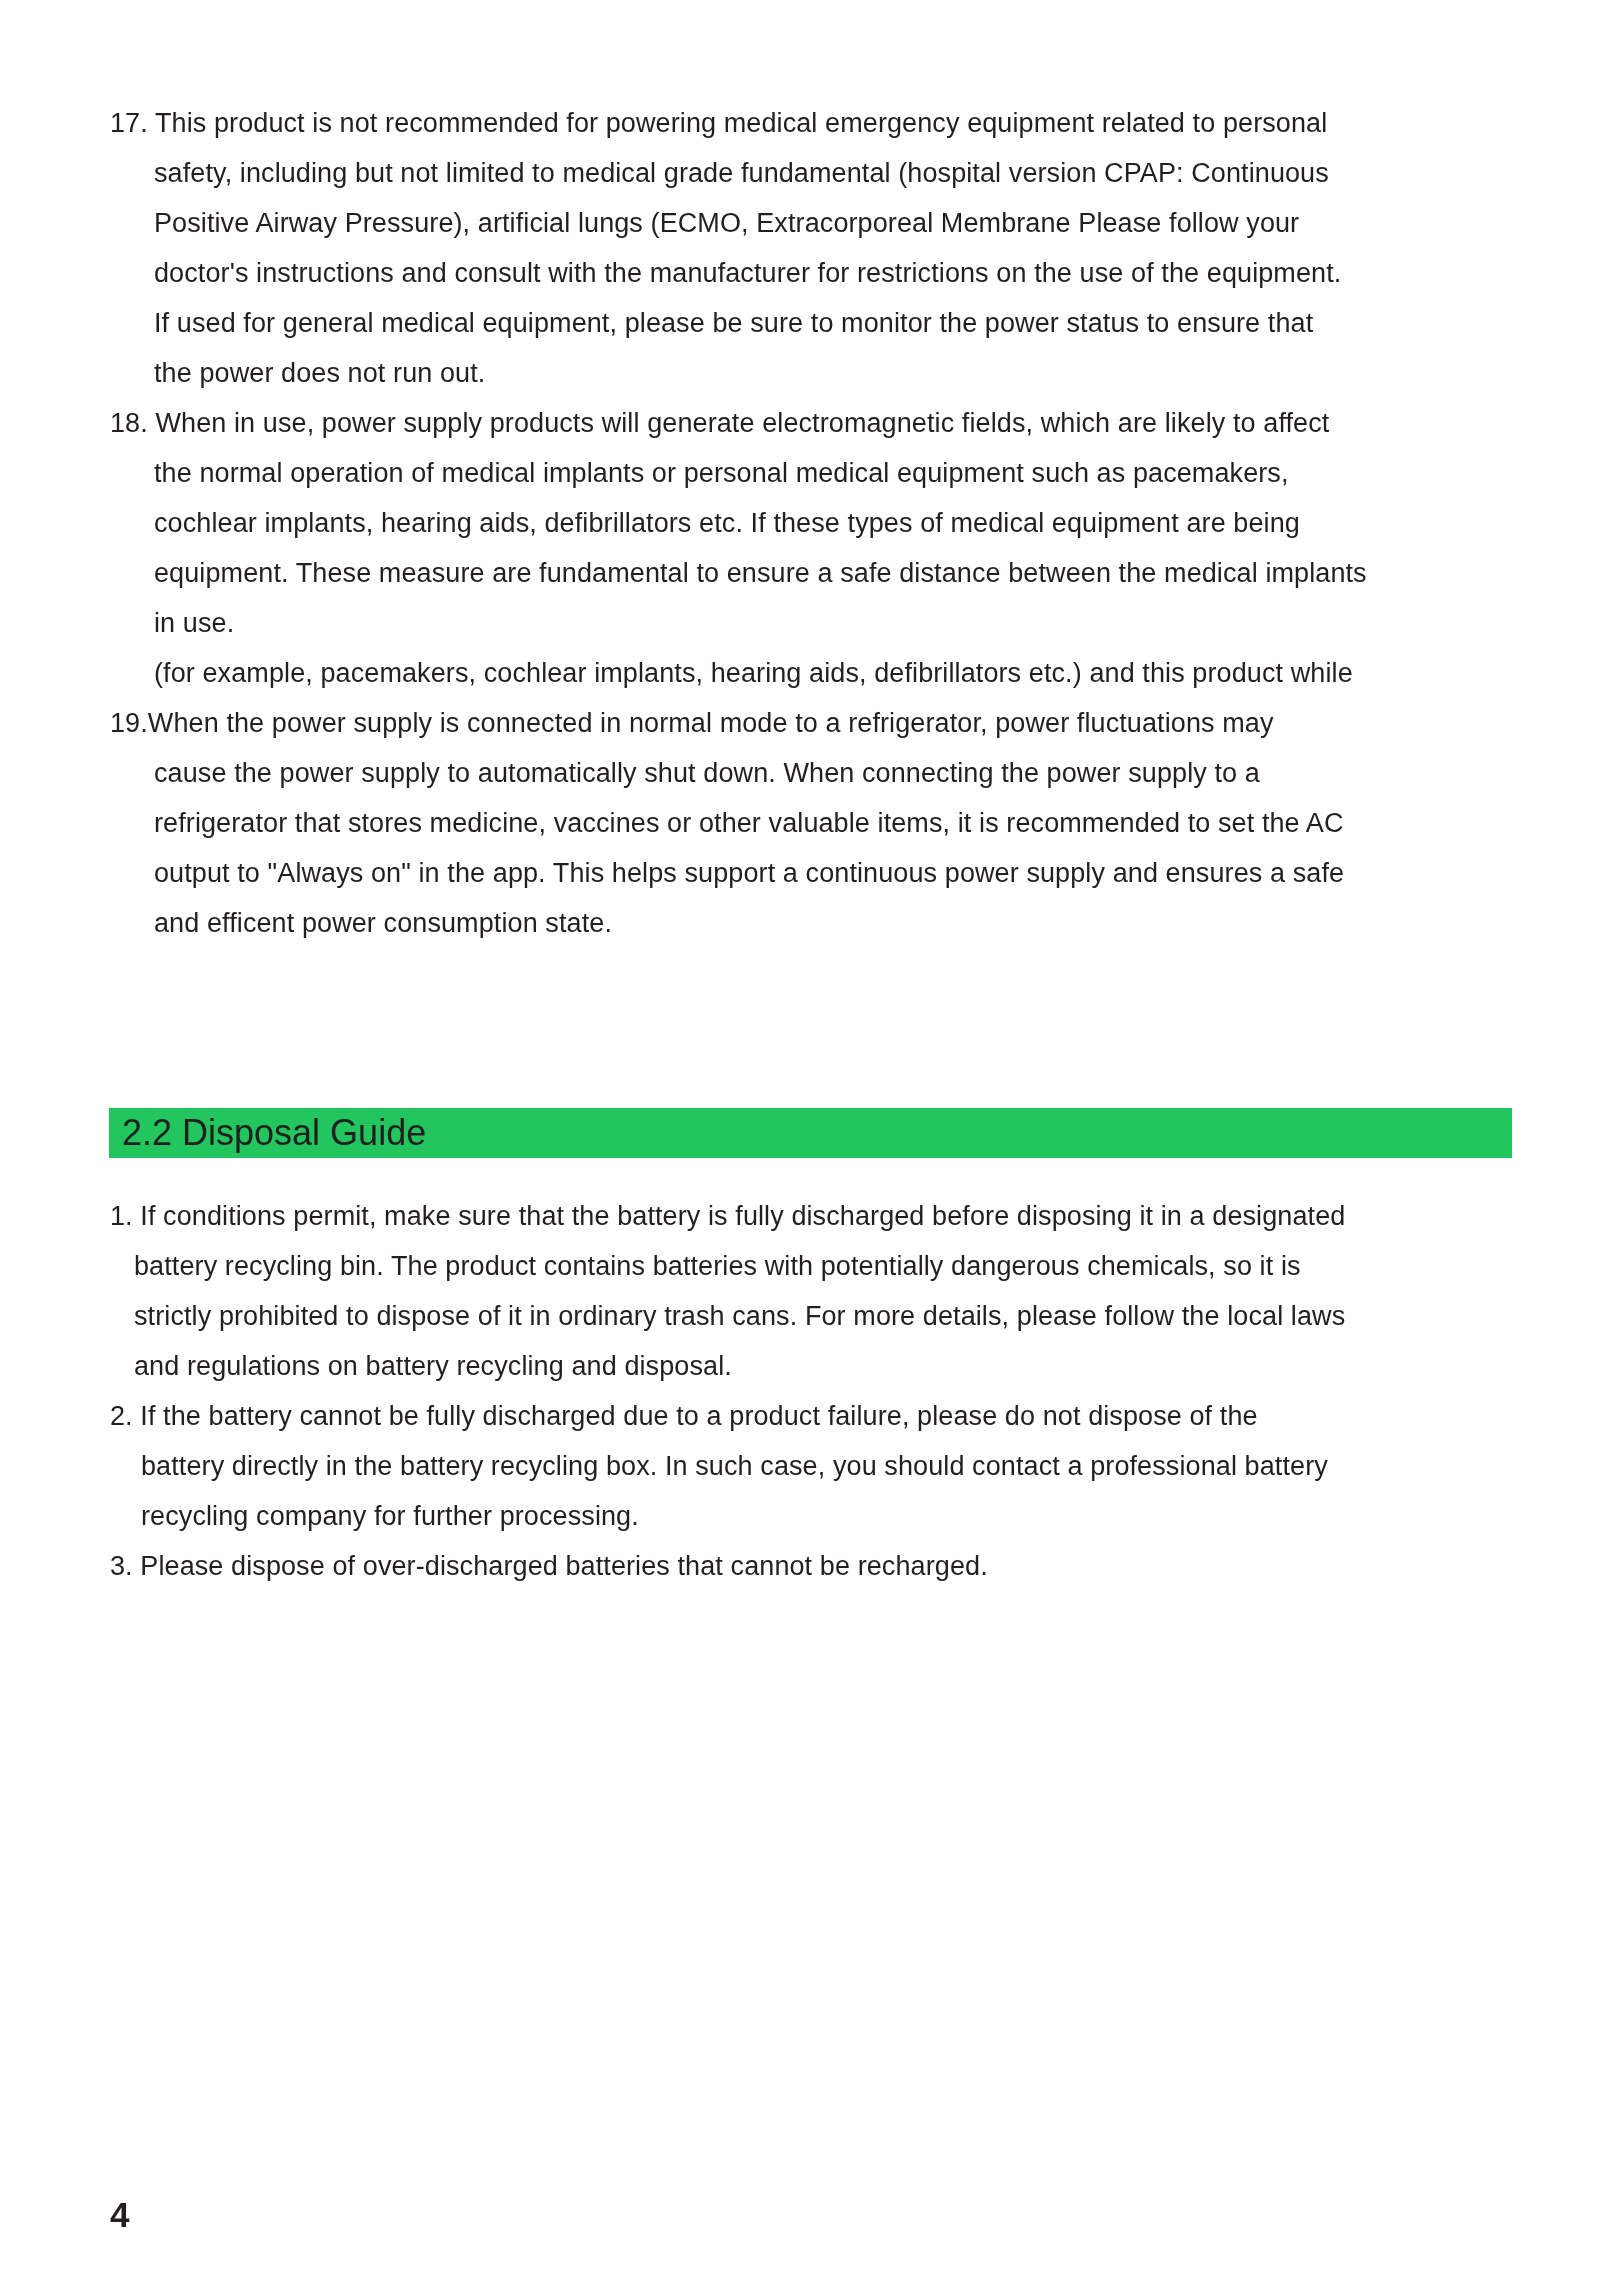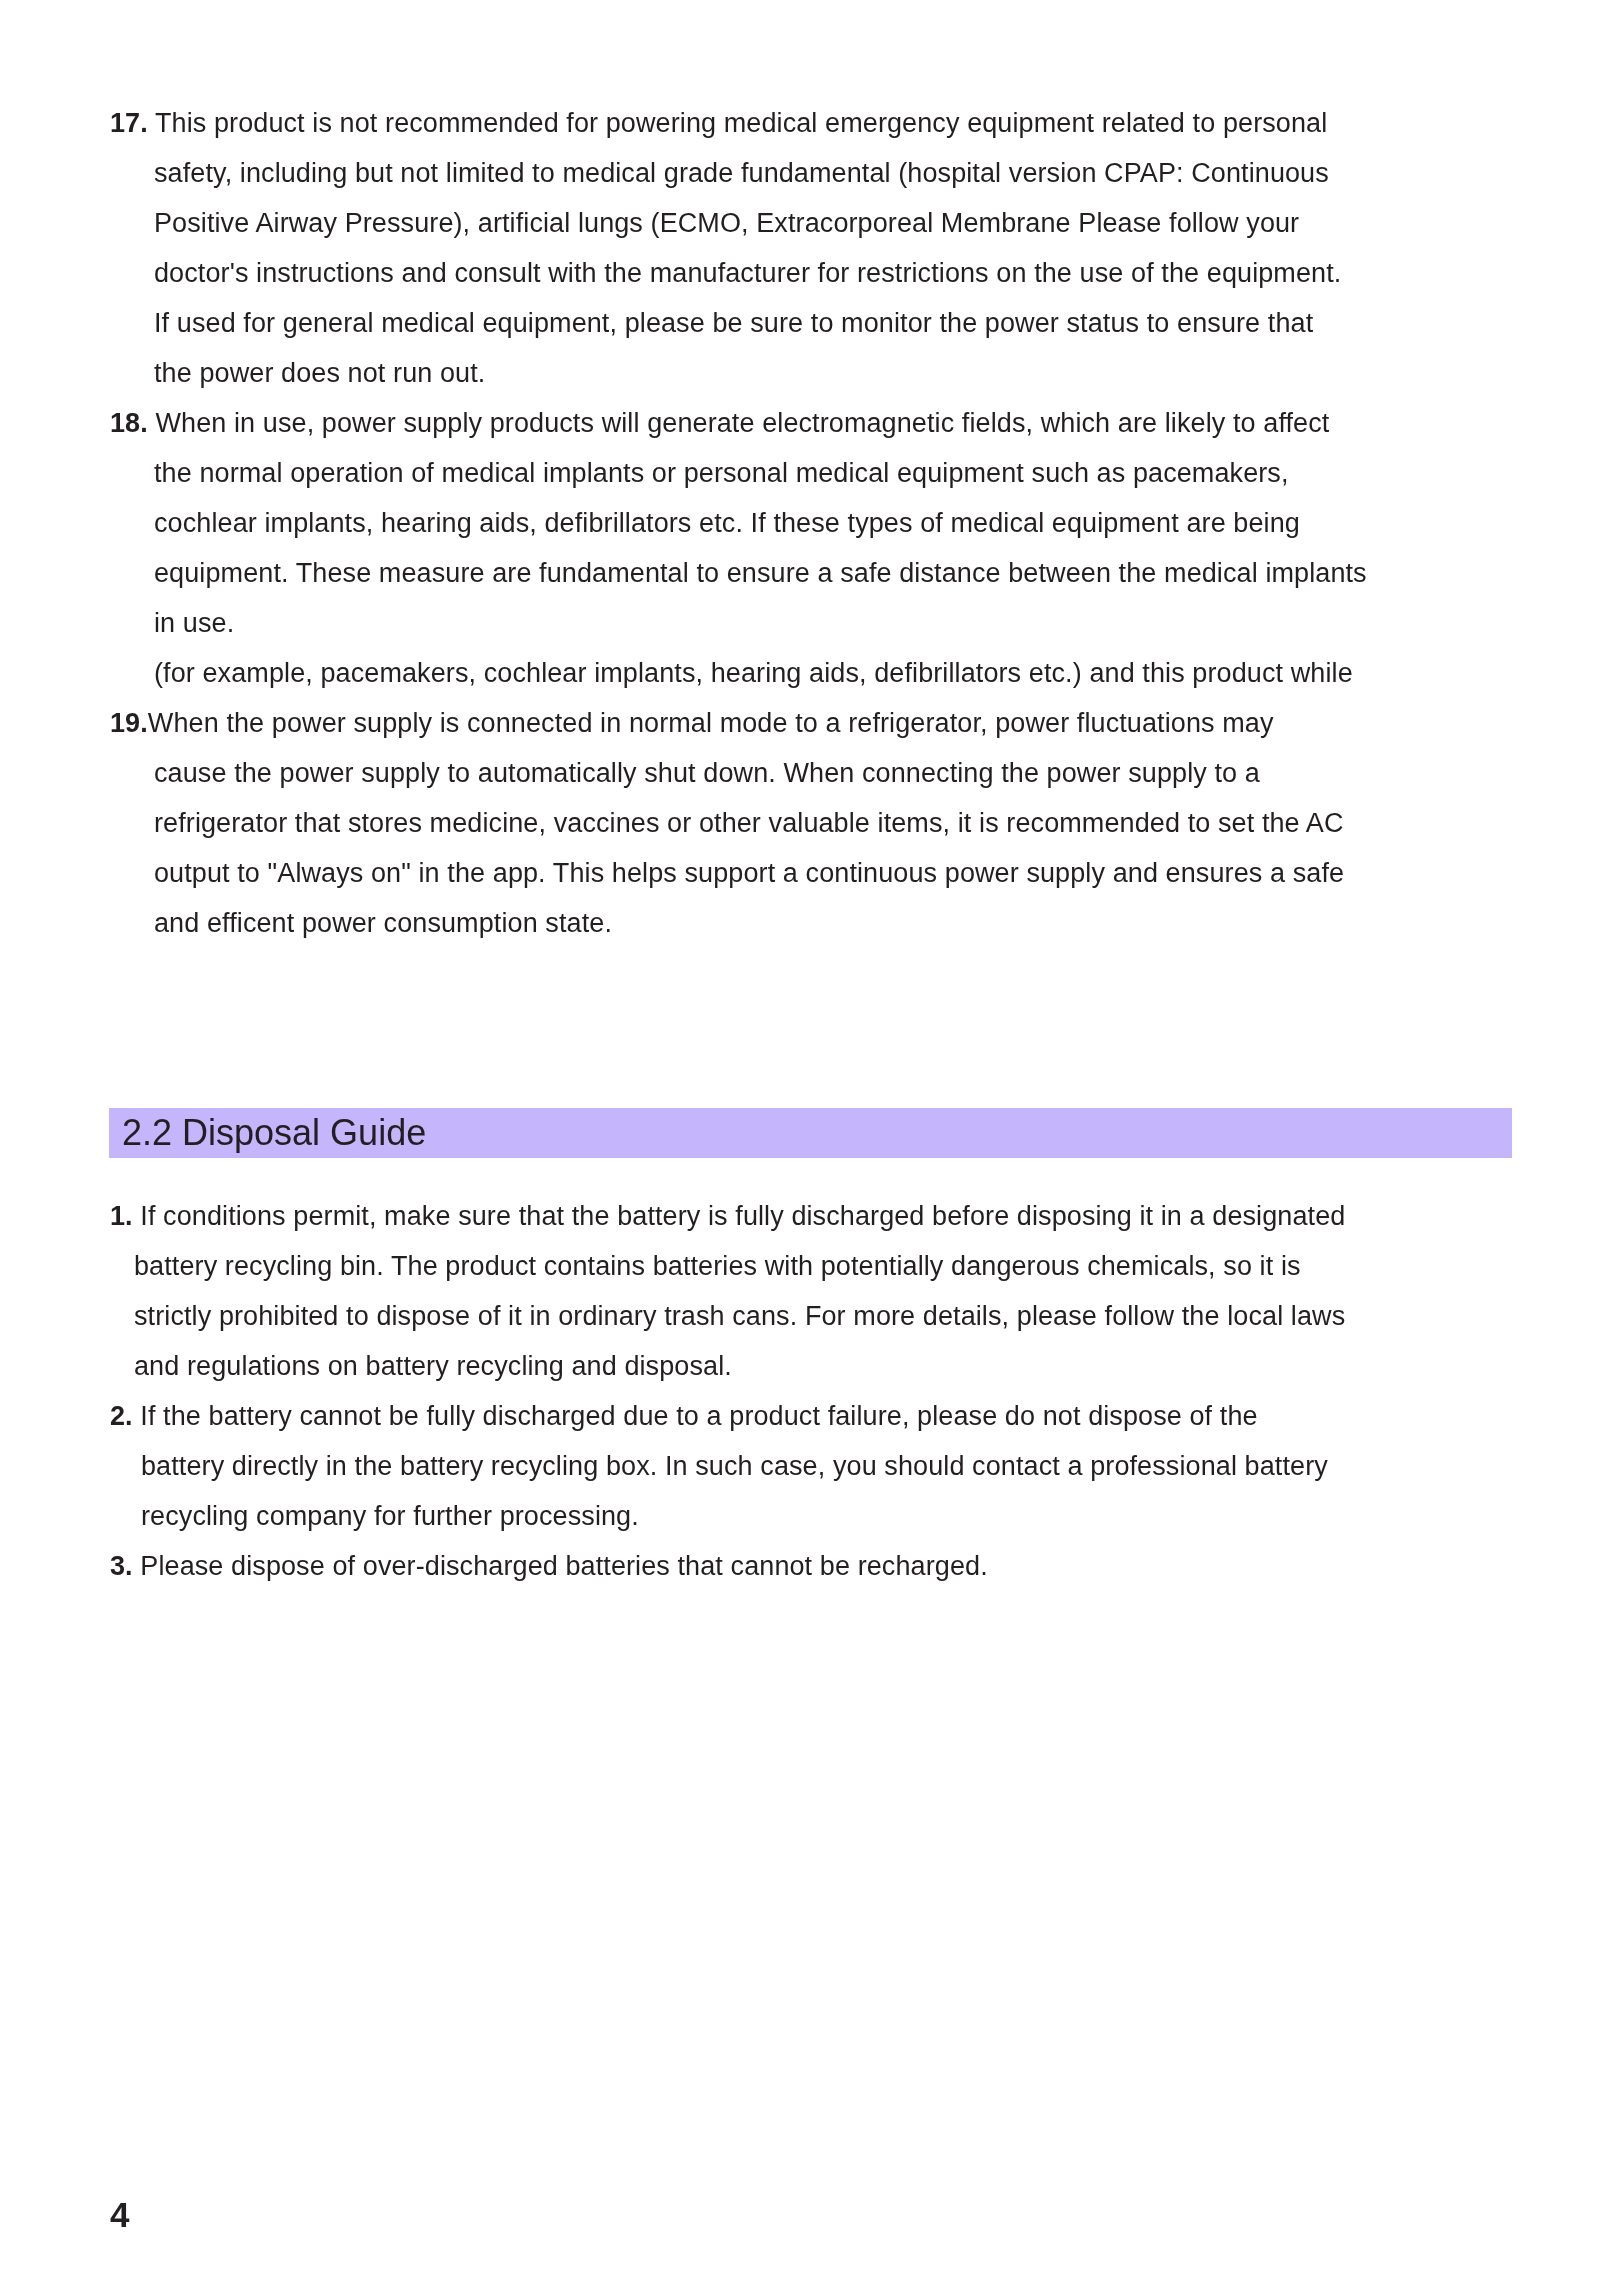--- a/index.html
+++ b/index.html
@@ -1,26 +1,26 @@
 <!DOCTYPE html>
 <html style="font-size:14.8px"><head>
 <meta charset="utf-8">
 <style>
   html, body { margin: 0; padding: 0; background: #ffffff; }
   body { width: 1614px; height: 2290px; position: relative; overflow: hidden;
          font-family: "Liberation Sans", "DejaVu Sans", sans-serif; color: #231f20; }
   .page { position: absolute; left: 0; top: 0; width: 1614px; height: 2290px; }
   .block { position: absolute; left: 110px; width: 1412px; }
   .line { height: 50px; line-height: 50px; font-size: 27px; white-space: nowrap; letter-spacing: 0.1px; }
-  .num { font-weight: bold; text-align: center; }
+  .num { font-weight: normal; text-align: center; }
   .indent-a { padding-left: 44px; }
   .indent-b { padding-left: 24px; }
   .indent-c { padding-left: 31px; }
   .heading-bar { position: absolute; left: 109px; top: 1108px; width: 1403px; height: 50px;
-                 background: #c4b5fd; }
+                 background: #22c55e; }
   .heading-text { position: absolute; left: 13px; top: 0; line-height: 50px; font-size: 36px;
                   color: #231f20; white-space: nowrap; }
   .page-number { position: absolute; left: 110px; top: 2195px; font-size: 35px; font-weight: bold; color: #231f20; }
 </style>
 </head>
 <body>
 
 <div class="page">
 
   <div class="block" style="top:98px;">

